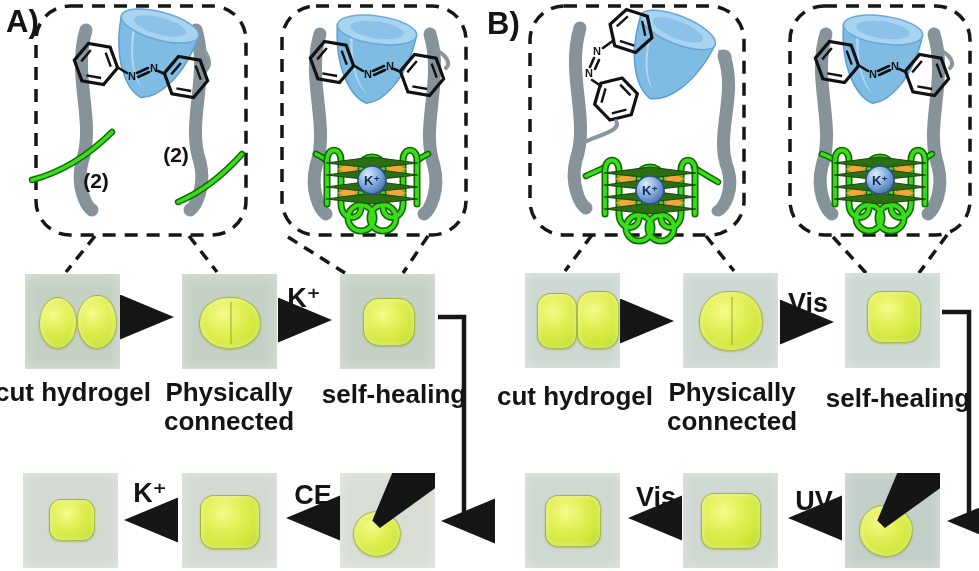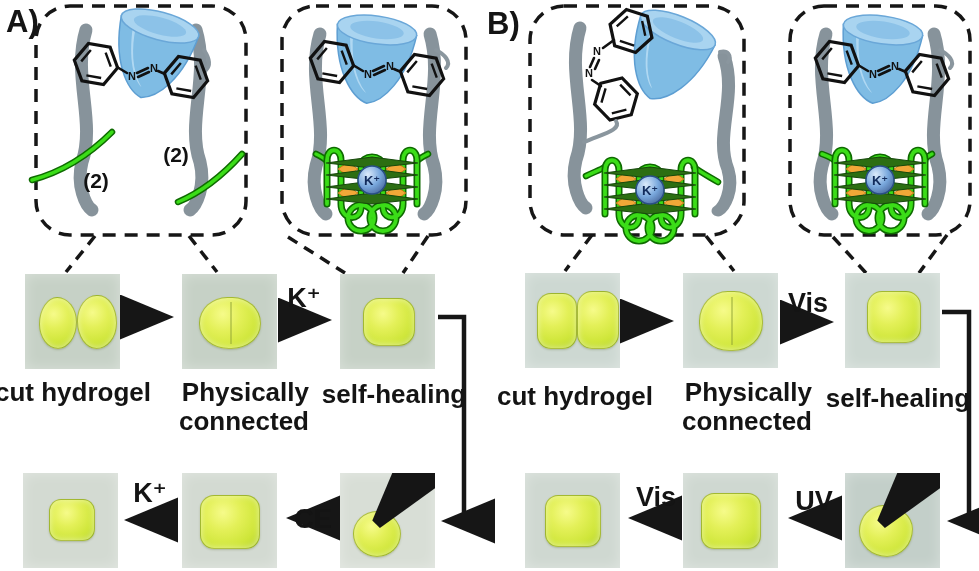--- a/index.html
+++ b/index.html
@@ -4,21 +4,21 @@
 <style>
   html,body{margin:0;padding:0;background:#fff;}
   #figure{
     position:relative;width:979px;height:571px;background:#ffffff;overflow:hidden;
     font-family:"Liberation Sans","DejaVu Sans",sans-serif;color:#141414;
   }
   .abs{position:absolute;}
   .panel-label{font-size:31px;font-weight:700;line-height:1;}
   .schem-box svg{overflow:visible;display:block;}
   .caption{font-size:26px;font-weight:700;line-height:1.12;text-align:center;transform:translateX(-50%);white-space:nowrap;}
-  .caption.wrap{white-space:normal;width:160px;text-align:right;}
+  .caption.wrap{white-space:normal;width:160px;}
   .arrow-label{font-size:27px;font-weight:700;line-height:1;transform:translateX(-50%);}
   
   .bond{stroke:#111;stroke-width:2.6;fill:none;stroke-linecap:round;}
   .bond-gray{stroke:#8a969e;stroke-width:4;fill:none;stroke-linecap:round;}
   .n-label{font:700 11px "Liberation Sans","DejaVu Sans",sans-serif;fill:#111;text-anchor:middle;}
   .k-label{font:700 13px "Liberation Sans","DejaVu Sans",sans-serif;fill:#132c5c;text-anchor:middle;}
   .p2-label{font:700 21px "Liberation Sans","DejaVu Sans",sans-serif;fill:#111;text-anchor:middle;}
   .gq-dark{stroke:#0e6b00;stroke-width:7;fill:none;stroke-linecap:round;}
   .gq-lite{stroke:#3bdd18;stroke-width:3.8;fill:none;stroke-linecap:round;}
   .box-border{fill:none;stroke:#161616;stroke-width:3.5;stroke-dasharray:13 9;}
@@ -261,17 +261,17 @@
   <div class="abs caption" style="left:73px;top:378px">cut hydrogel</div>
   <div class="abs caption wrap" style="left:229px;top:378px">Physically connected</div>
   <div class="abs caption" style="left:394px;top:380px">self-healing</div>
   <div class="abs caption" style="left:575px;top:382px">cut hydrogel</div>
   <div class="abs caption wrap" style="left:732px;top:378px">Physically connected</div>
   <div class="abs caption" style="left:898px;top:384px">self-healing</div>
 
   <div class="abs arrow-label" style="left:304px;top:285px">K⁺</div>
   <div class="abs arrow-label" style="left:808px;top:290px">Vis</div>
   <div class="abs arrow-label" style="left:150px;top:480px">K⁺</div>
-  <div class="abs arrow-label" style="left:313px;top:506px">CE</div>
+  <div class="abs arrow-label" style="left:313px;top:482px">CE</div>
   <div class="abs arrow-label" style="left:656px;top:484px">Vis</div>
   <div class="abs arrow-label" style="left:814px;top:488px">UV</div>
 
 </div>
 
 </body></html>

